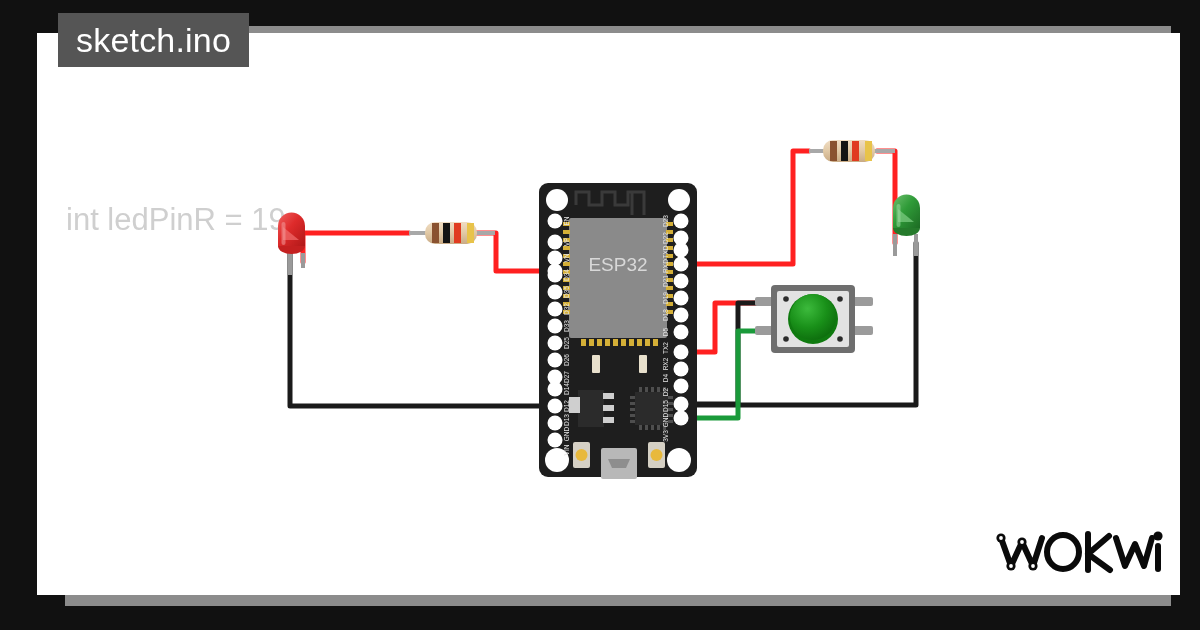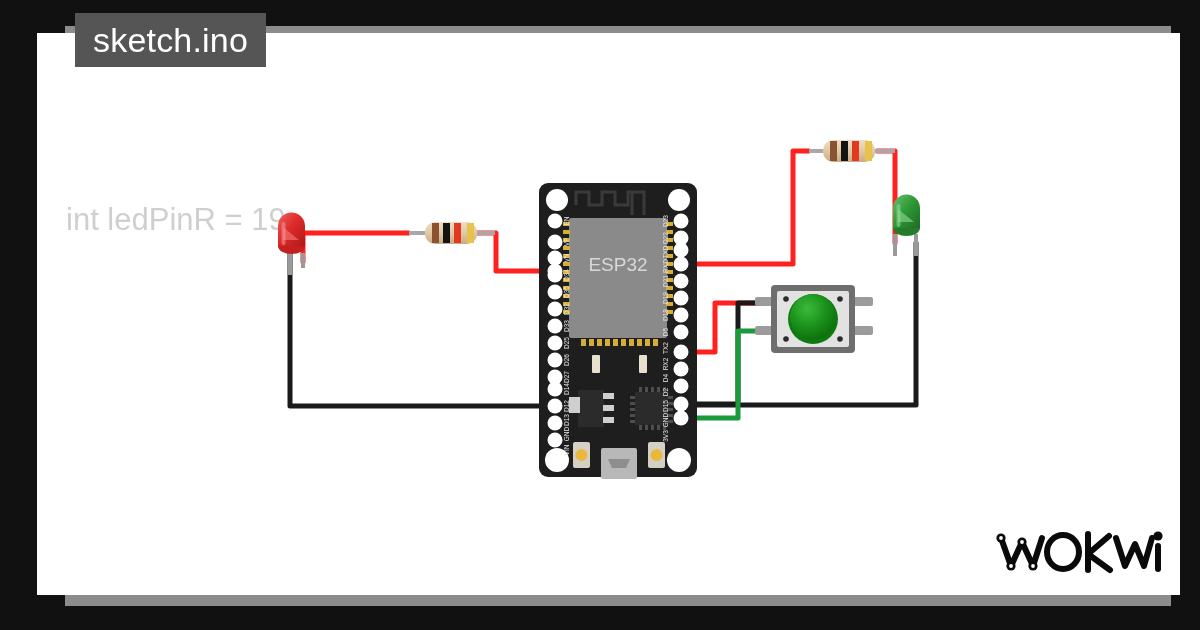--- a/index.html
+++ b/index.html
@@ -29,21 +29,21 @@
     position: absolute;
     left: 37px; top: 33px;
     width: 1143px; height: 562px;
     background: #ffffff;
     overflow: hidden;
   }
 
   
   .file-tab {
     position: absolute;
-    left: 75px; top: 13px;
+    left: 58px; top: 13px;
     height: 54px;
     padding: 0 18px 0 18px;
     background: #555555;
     color: #ffffff;
     font-size: 34px;
     line-height: 54px;
     letter-spacing: 0.2px;
     white-space: nowrap;
     z-index: 30;
   }

